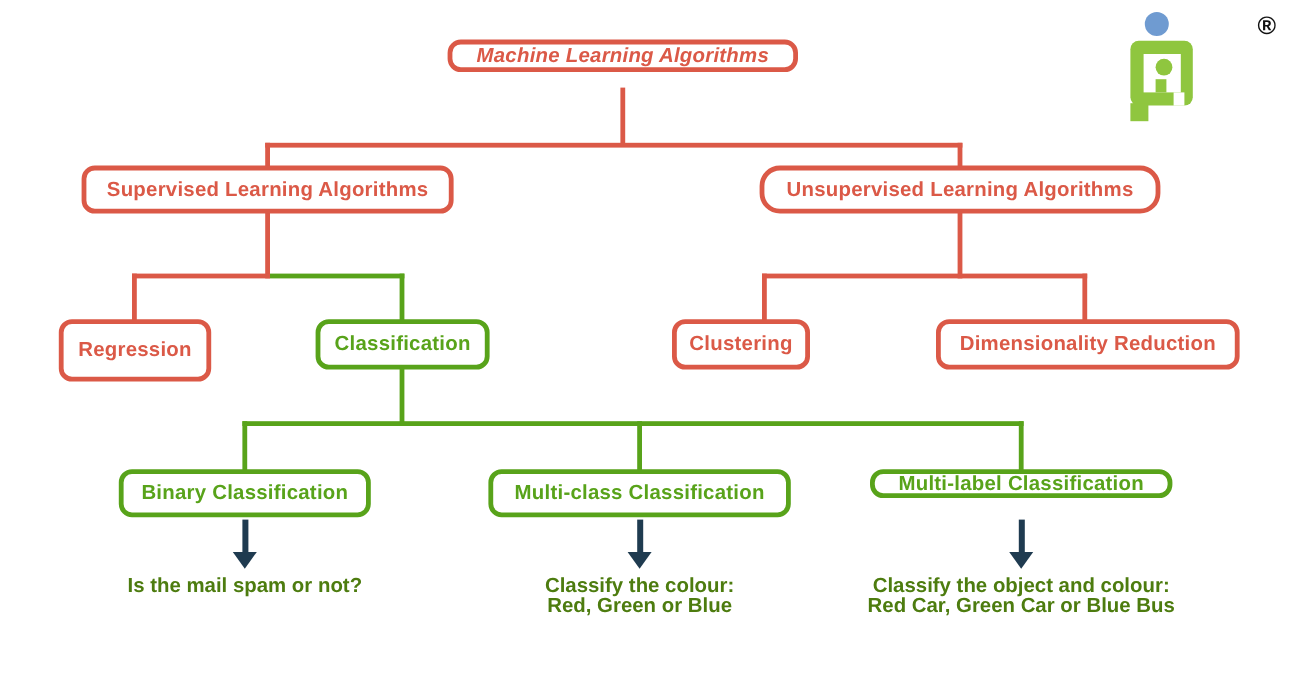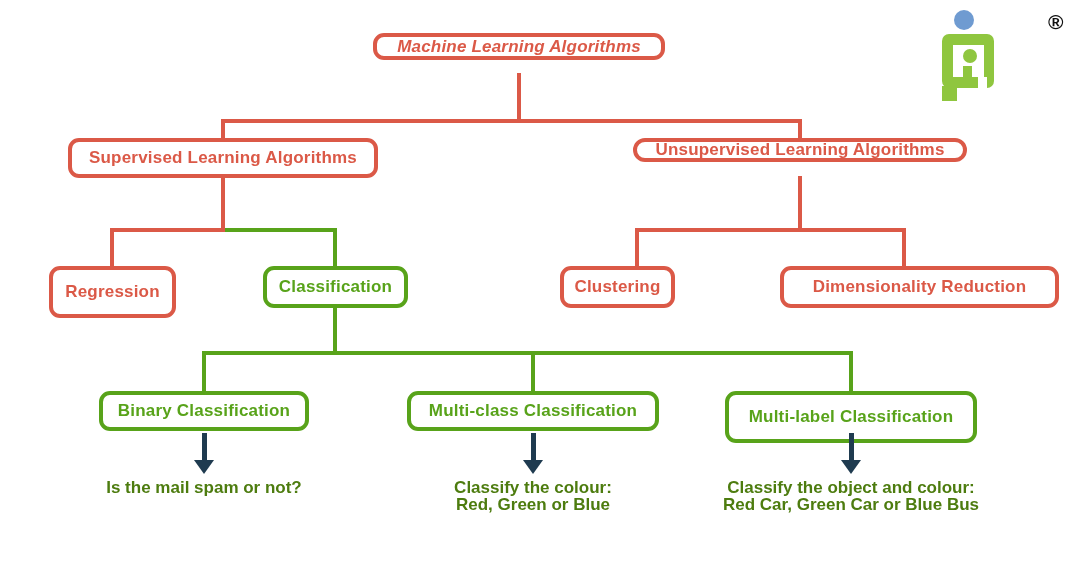--- a/index.html
+++ b/index.html
@@ -96,35 +96,35 @@
   <div class="line green" style="left:333px; top:306px; width:4px;  height:49px;"></div>
   <div class="line green" style="left:202px; top:351px; width:651px; height:4px;"></div>
   <div class="line green" style="left:202px; top:351px; width:4px;  height:42px;"></div>
   <div class="line green" style="left:531px; top:351px; width:4px;  height:42px;"></div>
   <div class="line green" style="left:849px; top:351px; width:4px;  height:42px;"></div>
 
   <div class="node red" style="left:373px; top:33px;  width:292px; height:27px;font-style:italic;">Machine Learning Algorithms</div>
 
   <div class="node red" style="left:68px;  top:138px; width:310px; height:40px;">Supervised Learning Algorithms</div>
 
-  <div class="node red" style="left:633px; top:138px; width:334px; height:24px;border-radius:17px;">Unsupervised Learning Algorithms</div>
+  <div class="node red" style="left:633px; top:138px; width:334px; height:40px;border-radius:17px;">Unsupervised Learning Algorithms</div>
 
   <div class="node red" style="left:49px;  top:266px; width:127px; height:52px;">Regression</div>
 
   <div class="node green" style="left:263px; top:266px; width:145px; height:42px;">Classification</div>
 
   <div class="node red" style="left:560px; top:266px; width:115px; height:42px;">Clustering</div>
 
-  <div class="node red" style="left:780px; top:266px; width:279px; height:42px;">Dimensionality Reduction</div>
+  <div class="node red" style="left:780px; top:266px; width:253px; height:42px;">Dimensionality Reduction</div>
 
   <div class="node green" style="left:99px;  top:391px; width:210px; height:40px;">Binary Classification</div>
 
   <div class="node green" style="left:407px; top:391px; width:252px; height:40px;">Multi-class Classification</div>
 
-  <div class="node green" style="left:725px; top:391px; width:252px; height:52px;">Multi-label Classification</div>
+  <div class="node green" style="left:725px; top:391px; width:252px; height:24px;">Multi-label Classification</div>
 
   <div class="arrow-shaft" style="left:202px; top:433px; height:28px;"></div>
   <div class="arrow-head" style="left:194px; top:460px;"></div>
 
   <div class="arrow-shaft" style="left:531px; top:433px; height:28px;"></div>
   <div class="arrow-head" style="left:523px; top:460px;"></div>
 
   <div class="arrow-shaft" style="left:849px; top:433px; height:28px;"></div>
   <div class="arrow-head" style="left:841px; top:460px;"></div>
 

